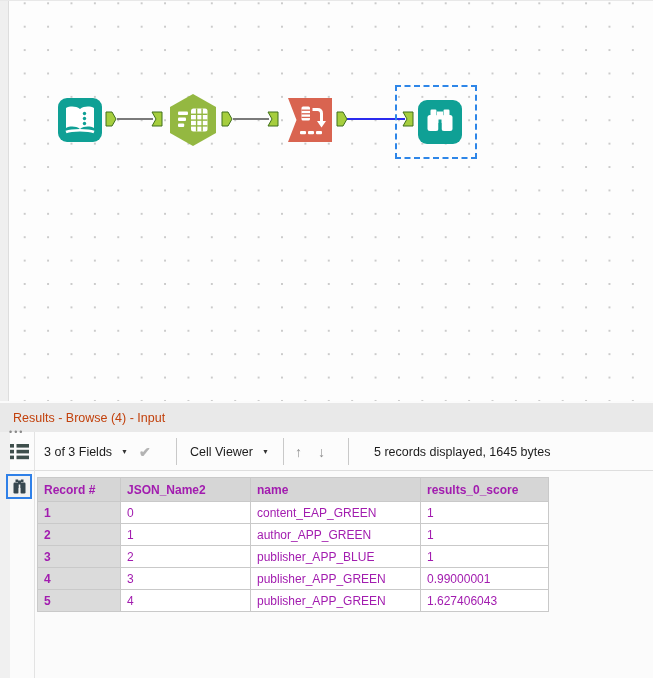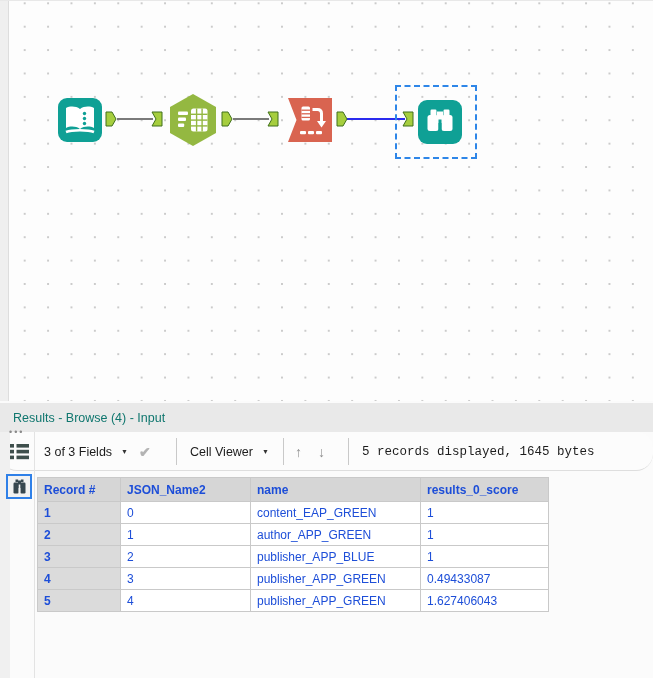--- a/index.html
+++ b/index.html
@@ -16,37 +16,37 @@
   .tool{position:absolute;}
   .wire{position:absolute;height:2px;}
   .wire.gray{background:#7a7a7a;}
   .wire.blue{background:#2b2bee;}
   .anchor{position:absolute;width:12px;height:16px;}
   .selection-box{position:absolute;left:395px;top:84px;width:82px;height:74px;border:2px dashed #2e86e8;}
 
   
   .results{position:absolute;left:0;top:400px;width:653px;height:278px;background:#fbfbfb;}
   .results-title{position:absolute;left:0;top:2px;width:653px;height:29px;background:#e9e9e9;
-    display:flex;align-items:center;padding-left:13px;font-size:12.5px;color:#0f766e;}
-  .toolbar{position:absolute;left:0;top:31px;width:653px;height:39px;background:#fcfcfc;border-bottom:1px solid #dedede;border-radius:17px;}
+    display:flex;align-items:center;padding-left:13px;font-size:12.5px;color:#c2410c;}
+  .toolbar{position:absolute;left:0;top:31px;width:653px;height:39px;background:#fcfcfc;border-bottom:1px solid #dedede;}
   .tb-item{position:absolute;top:0;height:39px;display:flex;align-items:center;font-size:12.5px;color:#1c1c1c;}
   .caret{font-size:7px;color:#333;margin-left:9px;}
   .check{font-size:14px;color:#b3b3b3;font-weight:bold;margin-left:11px;}
   .tb-sep{position:absolute;top:6px;width:1px;height:27px;background:#c9c9c9;}
   .arrow-btn{font-size:14px;font-weight:bold;color:#8f8f8f;}
   .gutter-strip{position:absolute;left:0;top:31px;width:10px;height:247px;background:#f0f0f0;}
   .icon-col-divider{position:absolute;left:34px;top:31px;width:1px;height:247px;background:#e3e3e3;}
   .splitter-dots{position:absolute;left:9px;top:26px;font-size:9px;letter-spacing:2px;color:#8a8a8a;}
   .list-btn{position:absolute;left:7px;top:38px;width:24px;height:24px;display:flex;align-items:center;justify-content:center;}
   .browse-btn{position:absolute;left:6px;top:73px;width:26px;height:25px;background:#f2f2f2;border:2px solid #2f80e8;
     display:flex;align-items:center;justify-content:center;}
 
   
   .grid-wrap{position:absolute;left:37px;top:76px;}
-  table.grid{border-collapse:collapse;table-layout:fixed;font-size:12px;color:#1d4ed8;}
+  table.grid{border-collapse:collapse;table-layout:fixed;font-size:12px;color:#a21caf;}
   table.grid th, table.grid td{border:1px solid #c9c9c9;height:22px;padding:0 6px;overflow:hidden;white-space:nowrap;}
   table.grid th{background:#d6d6d6;font-weight:bold;height:24px;text-align:left;}
   table.grid th.rec-h{text-align:left;}
   table.grid td{background:#ffffff;text-align:left;font-weight:normal;}
   table.grid td.rec{background:#dbdbdb;font-weight:bold;}
 </style>
 </head>
 <body>
 
 <div class="screen">
@@ -147,21 +147,21 @@
       </div>
       <div class="tb-sep" style="left:176px;"></div>
       <div class="tb-item" style="left:190px;">
         <span>Cell Viewer</span>
         <span class="caret">▼</span>
       </div>
       <div class="tb-sep" style="left:283px;"></div>
       <div class="tb-item arrow-btn" style="left:295px;">↑</div>
       <div class="tb-item arrow-btn" style="left:318px;">↓</div>
       <div class="tb-sep" style="left:348px;"></div>
-      <div class="tb-item" style="left:362px;font-family:Liberation Mono, monospace;">5 records displayed, 1645 bytes</div>
+      <div class="tb-item" style="left:374px;">5 records displayed, 1645 bytes</div>
     </div>
 
     <div class="gutter-strip"></div>
     <div class="icon-col-divider"></div>
     <div class="splitter-dots">•••</div>
 
     <div class="list-btn">
       <svg width="19" height="19" viewBox="0 0 19 19">
         <rect x="0" y="2" width="4" height="3.6" fill="#3e4f4c"></rect>
           <rect x="6.5" y="2" width="12.5" height="3.6" fill="#3e4f4c"></rect>
@@ -215,21 +215,21 @@
             <tr>
               <td class="rec">3</td>
               <td>2</td>
               <td>publisher_APP_BLUE</td>
               <td>1</td>
             </tr>
             <tr>
               <td class="rec">4</td>
               <td>3</td>
               <td>publisher_APP_GREEN</td>
-              <td>0.49433087</td>
+              <td>0.99000001</td>
             </tr>
             <tr>
               <td class="rec">5</td>
               <td>4</td>
               <td>publisher_APP_GREEN</td>
               <td>1.627406043</td>
             </tr>
           </tbody>
       </table>
     </div>

